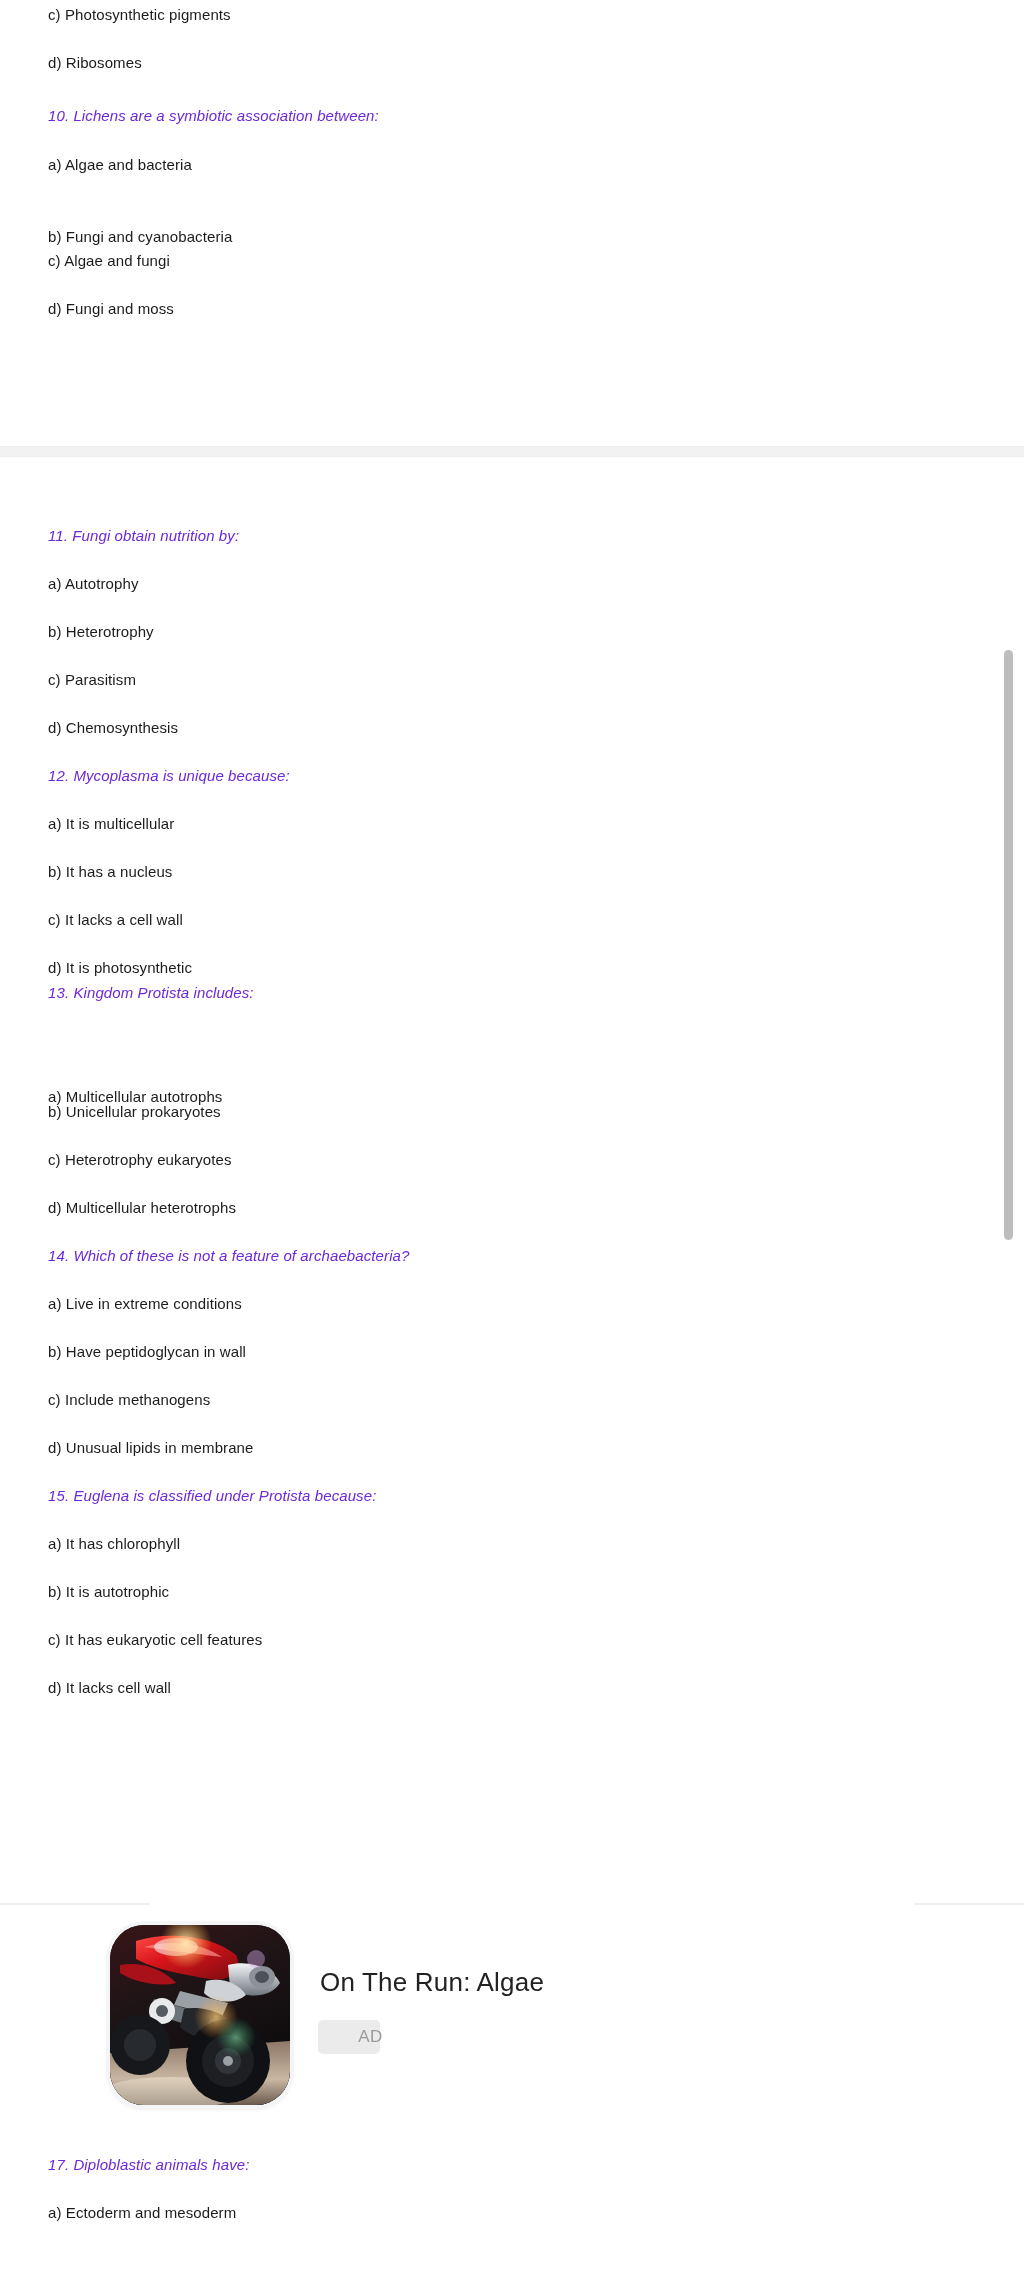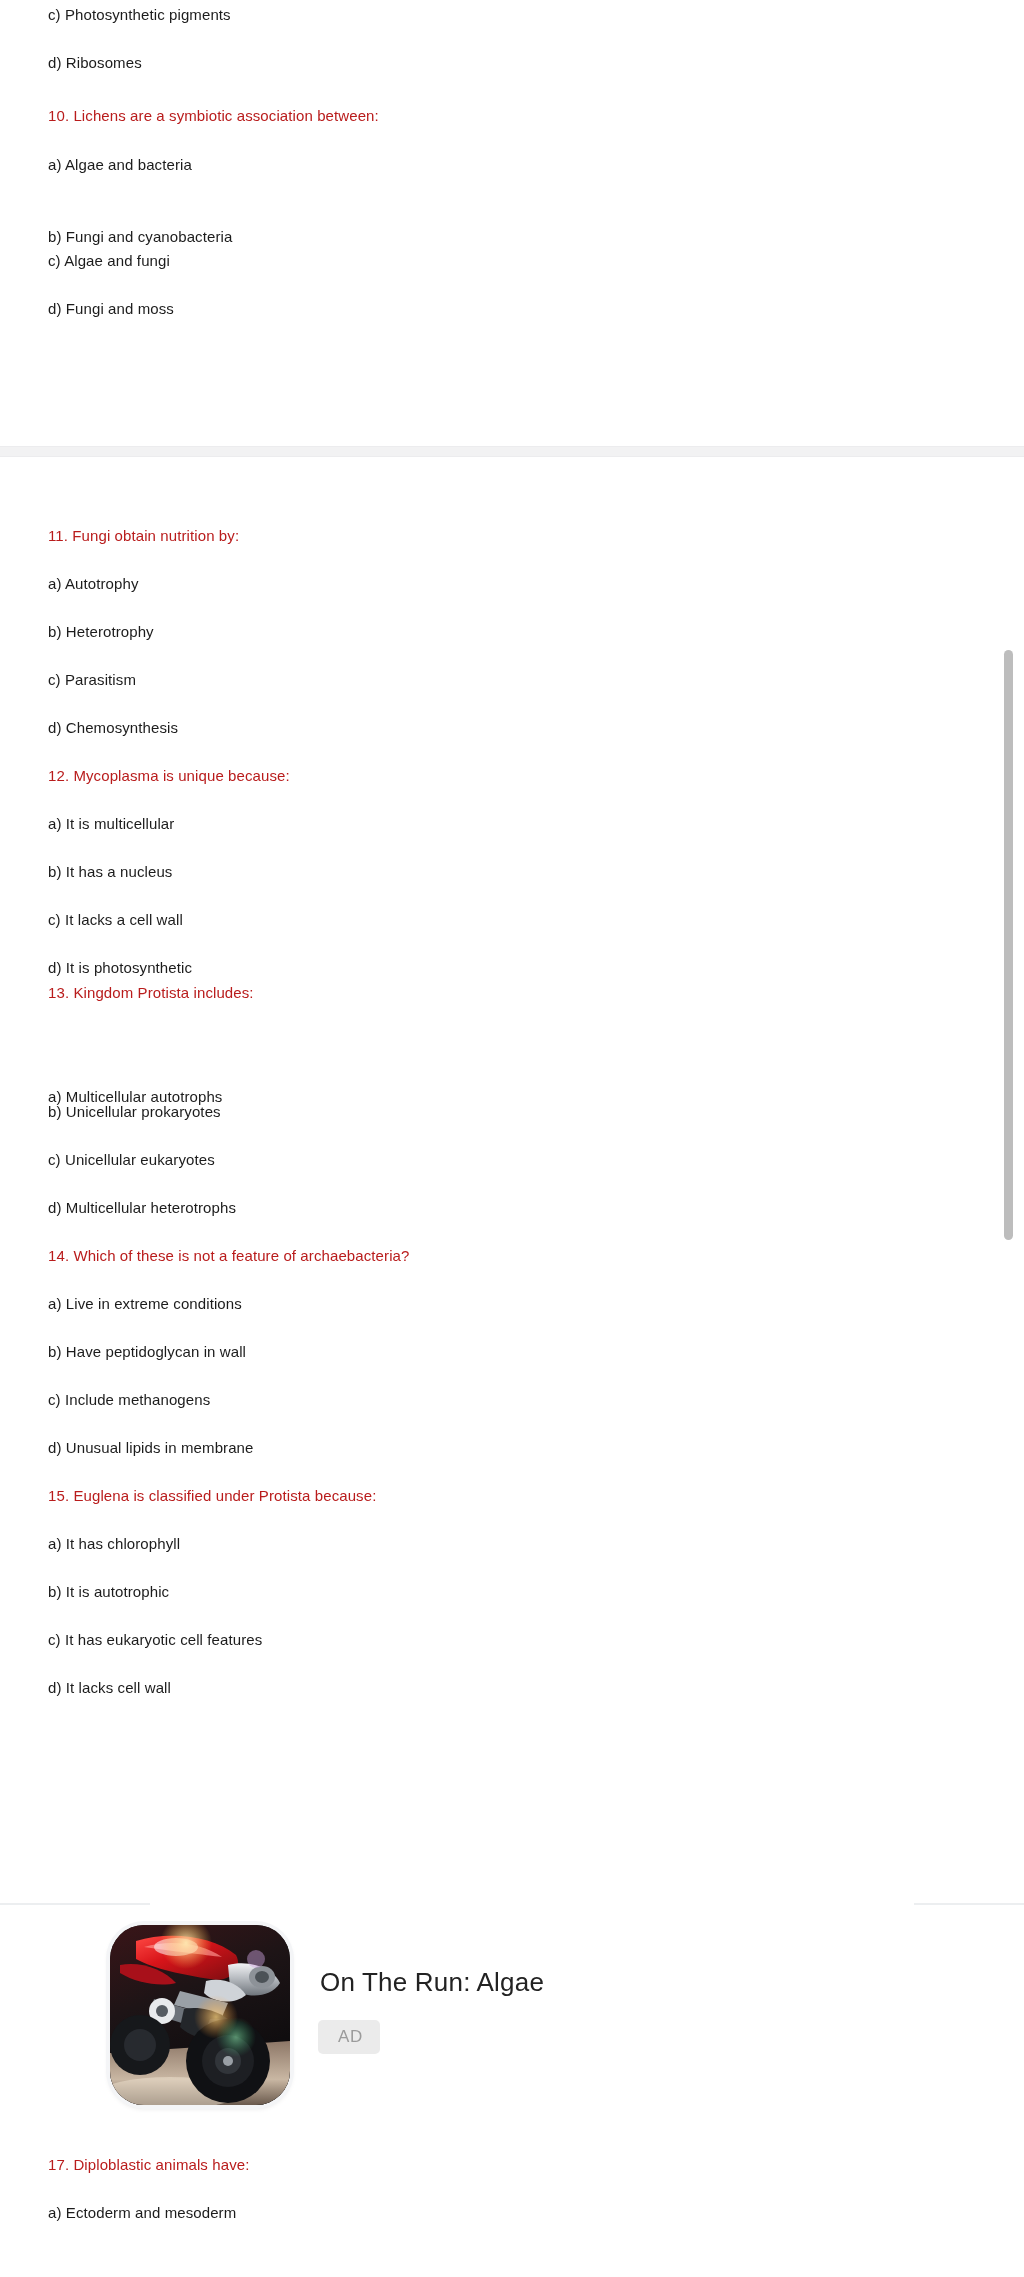--- a/index.html
+++ b/index.html
@@ -41,21 +41,21 @@
   .line {
     position:absolute;
     left:48px;
     font-size:15px;
     line-height:20px;
     color:#1c1c1c;
     white-space:nowrap;
     letter-spacing:0.1px;
     -webkit-font-smoothing:antialiased;
   }
-  .q { color:#b91c1c; }
+  .q { color:#6d28d9;font-style:italic; }
 
   
   .scrollbar-track {
     position:absolute;
     right:10px;
     top:0;
     width:11px;
     height:2277px;
     background:transparent;
   }
@@ -121,21 +121,21 @@
     width:62px;
     height:34px;
     background:#ebebeb;
     border-radius:5px;
     z-index:41;
   }
   .ad-badge span {
     display:block;
     width:65px;
     line-height:34px;
-    text-align:center;
+    text-align:right;
     font-size:17px;
     color:#9b9b9b;
     letter-spacing:0.6px;
   }
 
   
   .ad-cover {
     position:absolute;
     left:60px;
     top:1903px;
@@ -171,21 +171,21 @@
     <div class="line option" style="top:213px;">c) Parasitism</div>
     <div class="line option" style="top:261px;">d) Chemosynthesis</div>
     <div class="line q" style="top:309px;">12. Mycoplasma is unique because:</div>
     <div class="line option" style="top:357px;">a) It is multicellular</div>
     <div class="line option" style="top:405px;">b) It has a nucleus</div>
     <div class="line option" style="top:453px;">c) It lacks a cell wall</div>
     <div class="line option" style="top:501px;">d) It is photosynthetic</div>
     <div class="line q" style="top:526px;">13. Kingdom Protista includes:</div>
     <div class="line option" style="top:597px;margin-top:33px;">a) Multicellular autotrophs</div>
     <div class="line option" style="top:645px;">b) Unicellular prokaryotes</div>
-    <div class="line option" style="top:693px;">c) Unicellular eukaryotes</div>
+    <div class="line option" style="top:693px;">c) Heterotrophy eukaryotes</div>
     <div class="line option" style="top:741px;">d) Multicellular heterotrophs</div>
     <div class="line q" style="top:789px;">14. Which of these is not a feature of archaebacteria?</div>
     <div class="line option" style="top:837px;">a) Live in extreme conditions</div>
     <div class="line option" style="top:885px;">b) Have peptidoglycan in wall</div>
     <div class="line option" style="top:933px;">c) Include methanogens</div>
     <div class="line option" style="top:981px;">d) Unusual lipids in membrane</div>
     <div class="line q" style="top:1029px;">15. Euglena is classified under Protista because:</div>
     <div class="line option" style="top:1077px;">a) It has chlorophyll</div>
     <div class="line option" style="top:1125px;">b) It is autotrophic</div>
     <div class="line option" style="top:1173px;">c) It has eukaryotic cell features</div>

